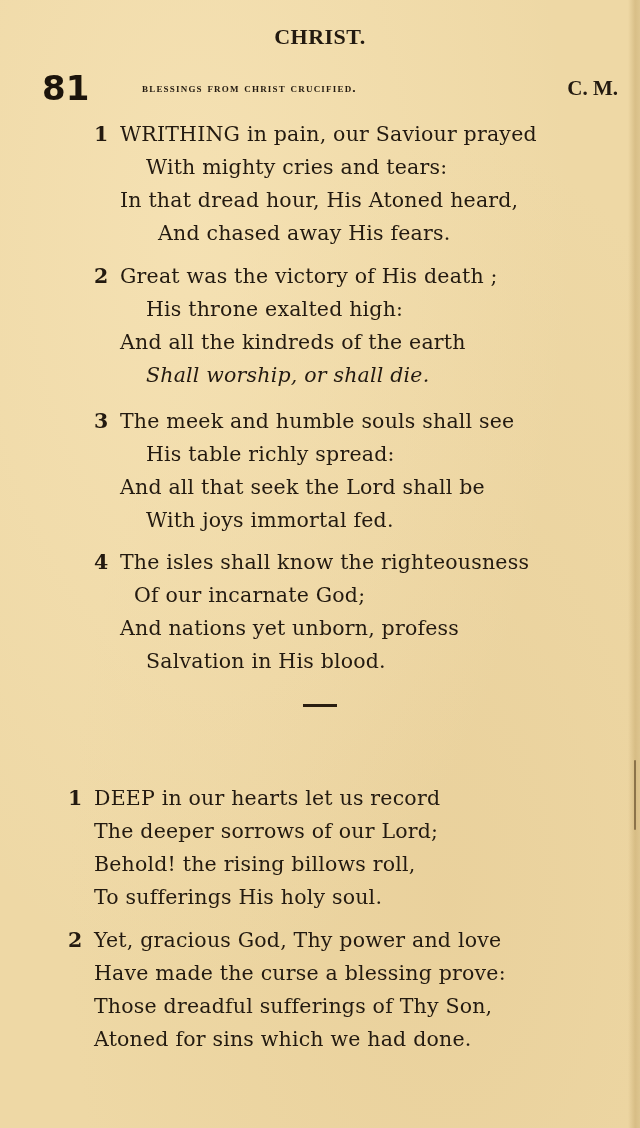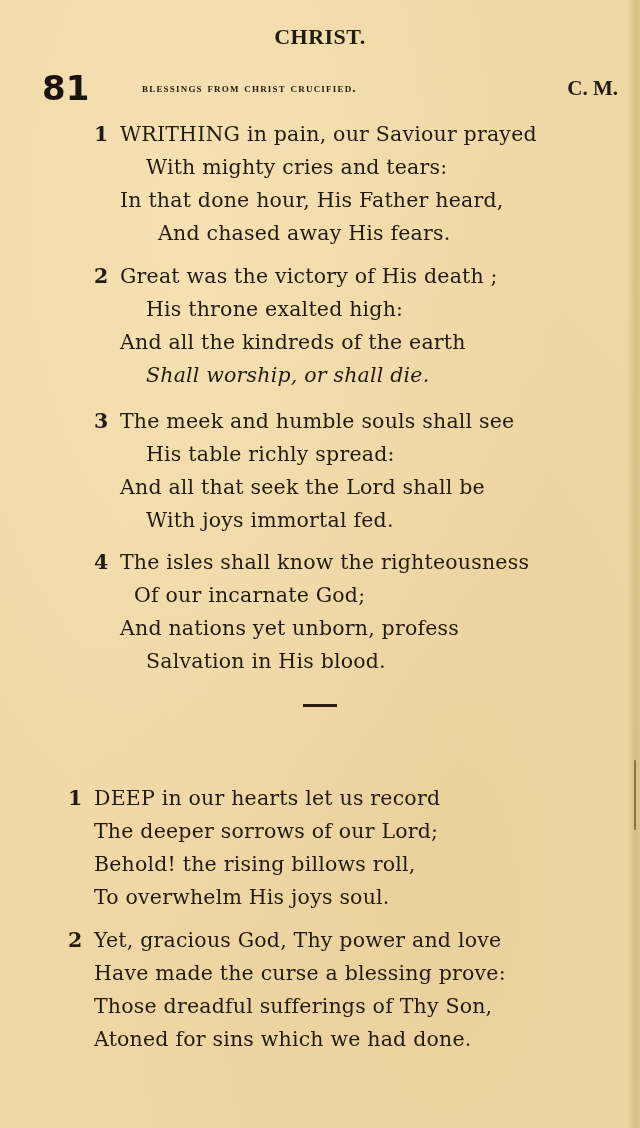--- a/index.html
+++ b/index.html
@@ -140,21 +140,21 @@
 
   <div class="stanza" style="top:118px; left:94px;">
     <div class="line">
         <span class="stanza-num" style="left:0;">1</span>
         <span style="position:absolute; left:26px;">WRITHING in pain, our Saviour prayed</span>
       </div>
     <div class="line">
         <span style="position:absolute; left:52px;">With mighty cries and tears:</span>
       </div>
     <div class="line">
-        <span style="position:absolute; left:26px;">In that done hour, His Father heard,</span>
+        <span style="position:absolute; left:26px;">In that dread hour, His Atoned heard,</span>
       </div>
     <div class="line">
         <span style="position:absolute; left:52px;margin-left:12px;">And chased away His fears.</span>
       </div>
   </div>
 
   <div class="stanza" style="top:260px; left:94px;">
     <div class="line">
         <span class="stanza-num" style="left:0;">2</span>
         <span style="position:absolute; left:26px;">Great was the victory of His death ;</span>
@@ -210,21 +210,21 @@
         <span class="stanza-num" style="left:0;">1</span>
         <span style="position:absolute; left:26px;">DEEP in our hearts let us record</span>
       </div>
     <div class="line">
         <span style="position:absolute; left:26px;">The deeper sorrows of our Lord;</span>
       </div>
     <div class="line">
         <span style="position:absolute; left:26px;">Behold!  the rising billows roll,</span>
       </div>
     <div class="line">
-        <span style="position:absolute; left:26px;">To overwhelm His joys soul.</span>
+        <span style="position:absolute; left:26px;">To sufferings His holy soul.</span>
       </div>
   </div>
 
   <div class="stanza" style="top:924px; left:68px;">
     <div class="line">
         <span class="stanza-num" style="left:0;">2</span>
         <span style="position:absolute; left:26px;">Yet, gracious God, Thy power and love</span>
       </div>
     <div class="line">
         <span style="position:absolute; left:26px;">Have made the curse a blessing prove:</span>

